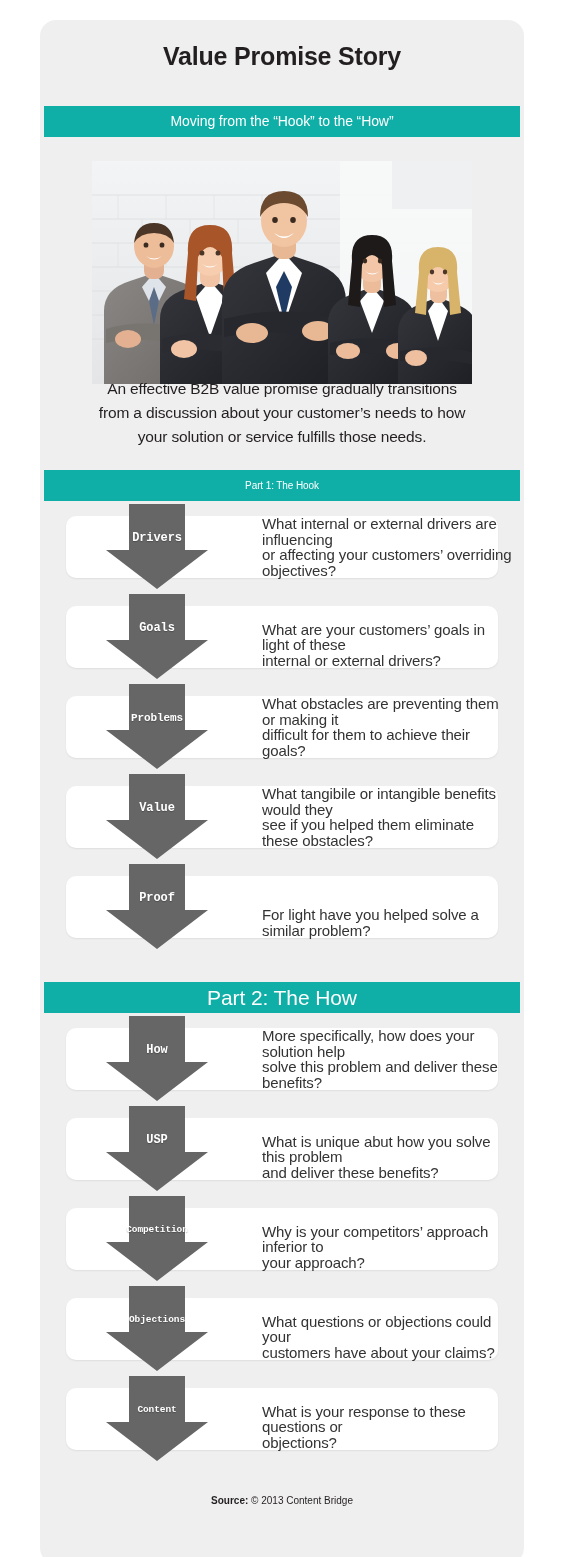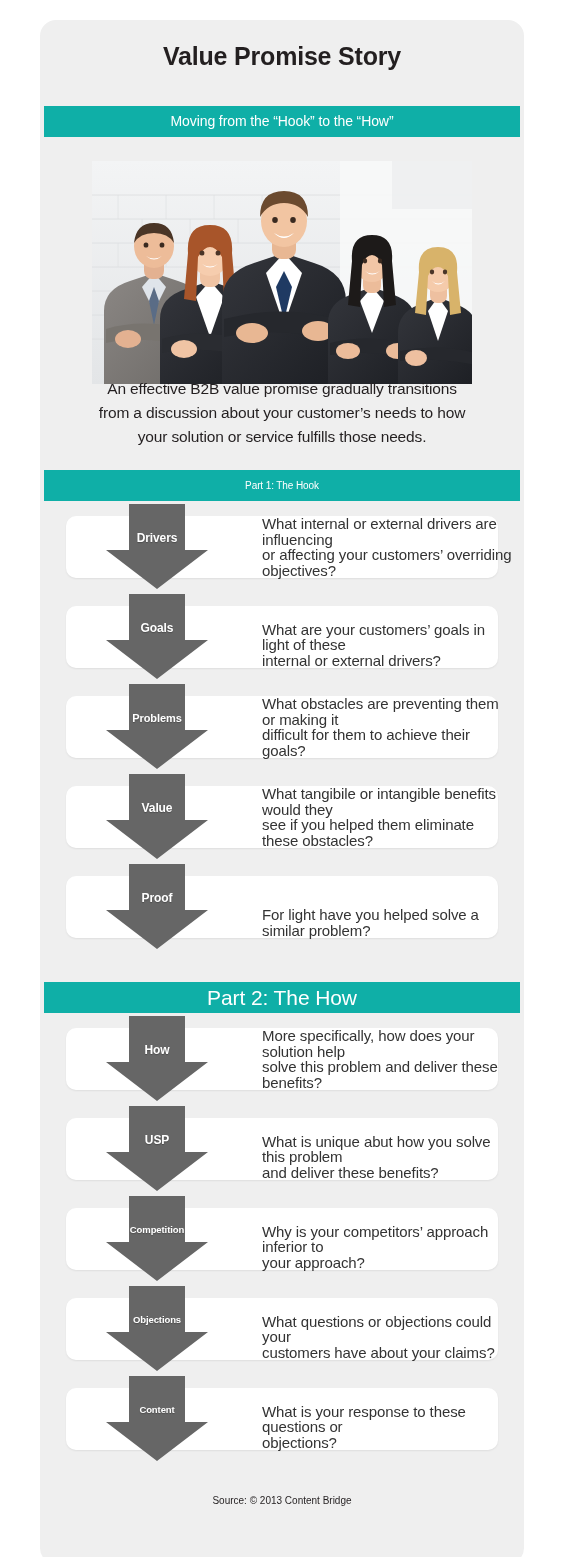--- a/index.html
+++ b/index.html
@@ -118,20 +118,21 @@
     height: 87px;
     display: flex;
     align-items: center;
     justify-content: center;
     color: #ffffff;
     font-weight: bold;
     font-size: 12px;
     letter-spacing: -0.1px;
     padding-bottom: 20px;
     text-shadow: 0 1px 1px rgba(0,0,0,0.25);
+    font-family: Liberation Mono, monospace;
   }
   .arrow-label.small { font-size: 9.5px; }
   .arrow-label.mid { font-size: 11px; }
 
   .row-text {
     position: absolute;
     left: 172px;
     top: 0;
     width: 250px;
     height: 62px;
@@ -148,21 +149,21 @@
   
   .source {
     position: absolute;
     left: 0;
     top: 1475px;
     width: 484px;
     text-align: center;
     font-size: 10px;
     color: #231f20;
   }
-  .source b { font-weight: normal; }
+  .source b { font-weight: bold; }
 </style>
 </head>
 <body>
 
 <div id="page">
   <div class="panel">
 
     <div class="title">Value Promise Story</div>
 
     <div class="teal-bar teal-subtitle">Moving from the “Hook” to the “How”</div>

